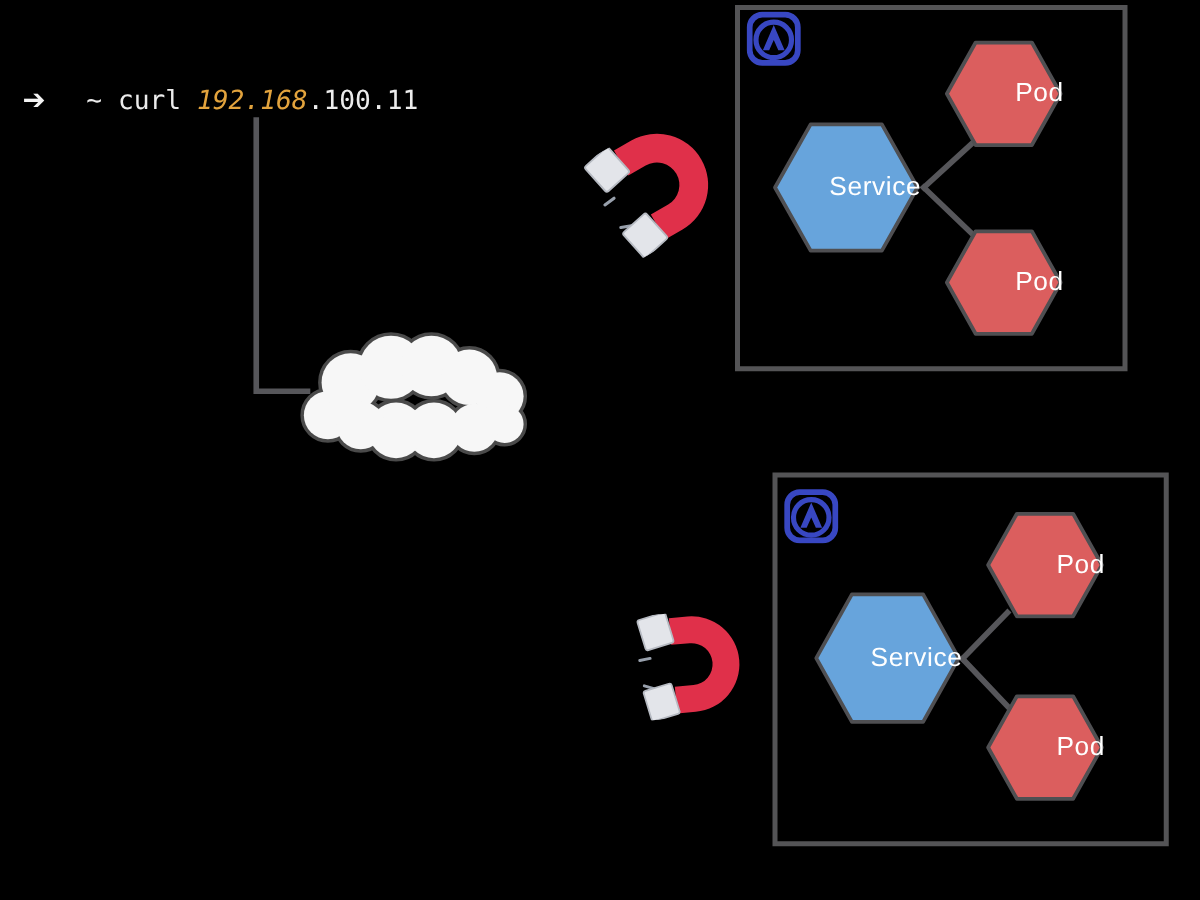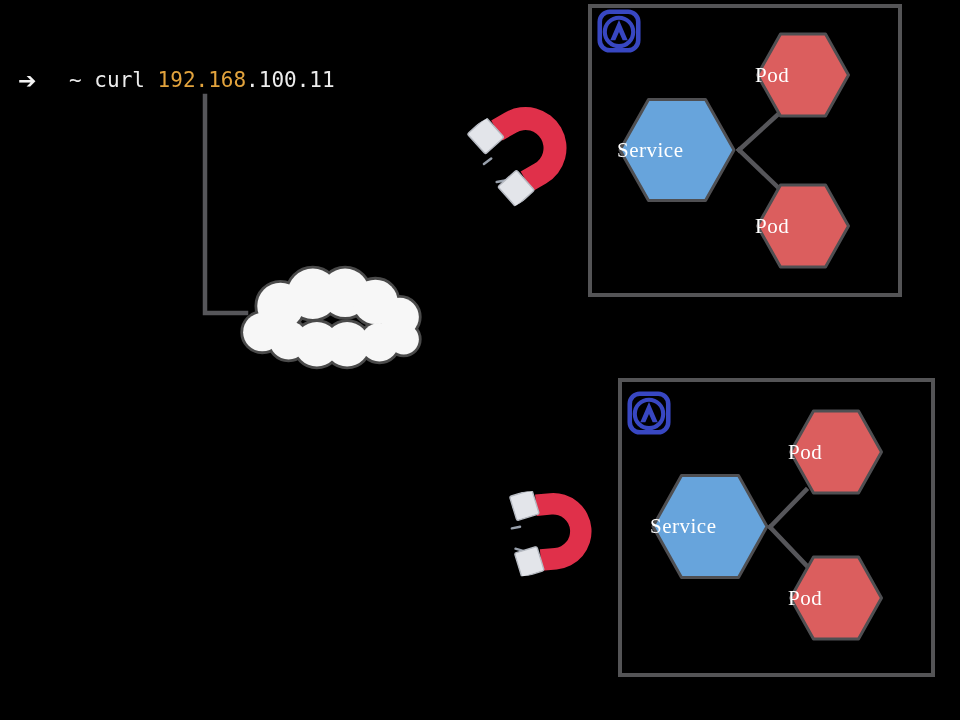--- a/index.html
+++ b/index.html
@@ -28,33 +28,33 @@
   .overlay{position:absolute;left:0;top:0;width:960px;height:720px;}
   .connector-line{stroke:var(--connector);stroke-width:4.5;fill:none;stroke-linecap:square;}
 
   
   .terminal-row{
     position:absolute;left:18px;top:67px;height:26px;display:flex;align-items:center;
     font-family:"DejaVu Sans Mono","Liberation Mono",monospace;font-size:21px;
     color:var(--terminal-text);white-space:pre;
   }
   .prompt-arrow{font-family:"DejaVu Sans",sans-serif;font-size:22px;font-weight:bold;margin-right:20px;color:#F4F4F4;}
-  .ip-hl{color:var(--ip-highlight);}
+  .ip-hl{color:var(--ip-highlight);font-style:italic;}
 
   
   .cluster-box{position:absolute;border:4px solid var(--box-border);background:transparent;}
   .box-top{left:588px;top:4px;width:306px;height:285px;}
   .box-bottom{left:618px;top:378px;width:309px;height:291px;}
 
   .k8s-logo{position:absolute;}
   .k8s-frame{fill:none;stroke:var(--k8s-blue);}
   .k8s-helm{fill:var(--k8s-blue);}
 
   
-  .hex{position:absolute;display:flex;align-items:center;justify-content:flex-start;font-family:Liberation Serif, serif;}
+  .hex{position:absolute;display:flex;align-items:center;justify-content:flex-end;}
   .hex svg{position:absolute;left:0;top:0;width:100%;height:100%;}
   .hex polygon{stroke:var(--hex-stroke);stroke-width:3;stroke-linejoin:round;}
   .hex-service polygon{fill:var(--service-fill);}
   .hex-pod polygon{fill:var(--pod-fill);}
   .hex-label{position:relative;color:var(--hex-label);font-size:21px;letter-spacing:.5px;}
 
   
   .magnet{position:absolute;}
   .magnet-body{fill:var(--magnet-red);}
   .magnet-tip{fill:var(--magnet-tip);stroke:var(--magnet-tip-stroke);stroke-width:1.5;}

